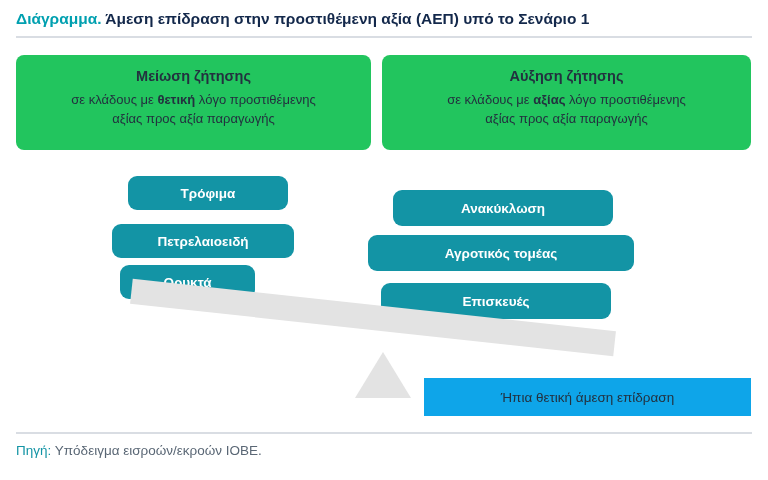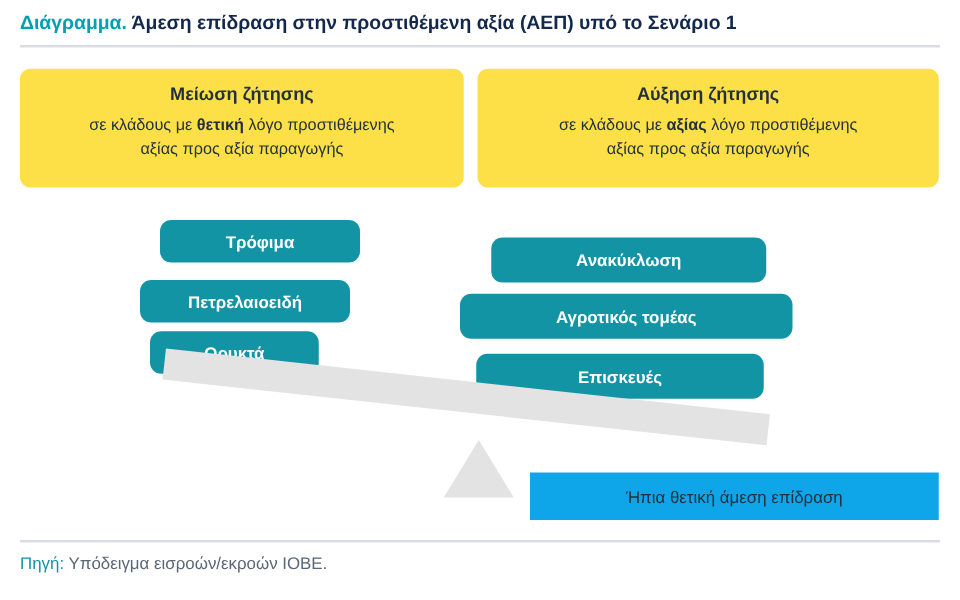--- a/index.html
+++ b/index.html
@@ -40,21 +40,21 @@
     left: 16px;
     right: 16px;
     top: 36px;
     height: 2px;
     background: #d9dde3;
   }
 
   
   .cond-box {
     position: absolute;
-    background: #fde047;
+    background: #22c55e;
     border-radius: 8px;
     text-align: center;
     color: #23313f;
     padding-top: 13px;
     box-sizing: border-box;
   }
   .cond-left {
     left: 16px;
     top: 55px;
     width: 355px;
@@ -90,21 +90,21 @@
     font-weight: bold;
     display: flex;
     align-items: center;
     justify-content: center;
     box-sizing: border-box;
     text-align: left;
   }
 
   
   .pill-l1 { left: 128px; top: 176px; width: 160px; height: 34px; }
-  .pill-l2 { left: 112px; top: 224px; width: 168px; height: 34px; }
+  .pill-l2 { left: 112px; top: 224px; width: 182px; height: 34px; }
   .pill-l3 { left: 120px; top: 265px; width: 135px; height: 34px; }
 
   
   .pill-r1 { left: 393px; top: 190px; width: 220px; height: 36px; }
   .pill-r2 { left: 368px; top: 235px; width: 266px; height: 36px; }
   .pill-r3 { left: 381px; top: 283px; width: 230px; height: 36px; }
 
   
   .beam {
     position: absolute;

